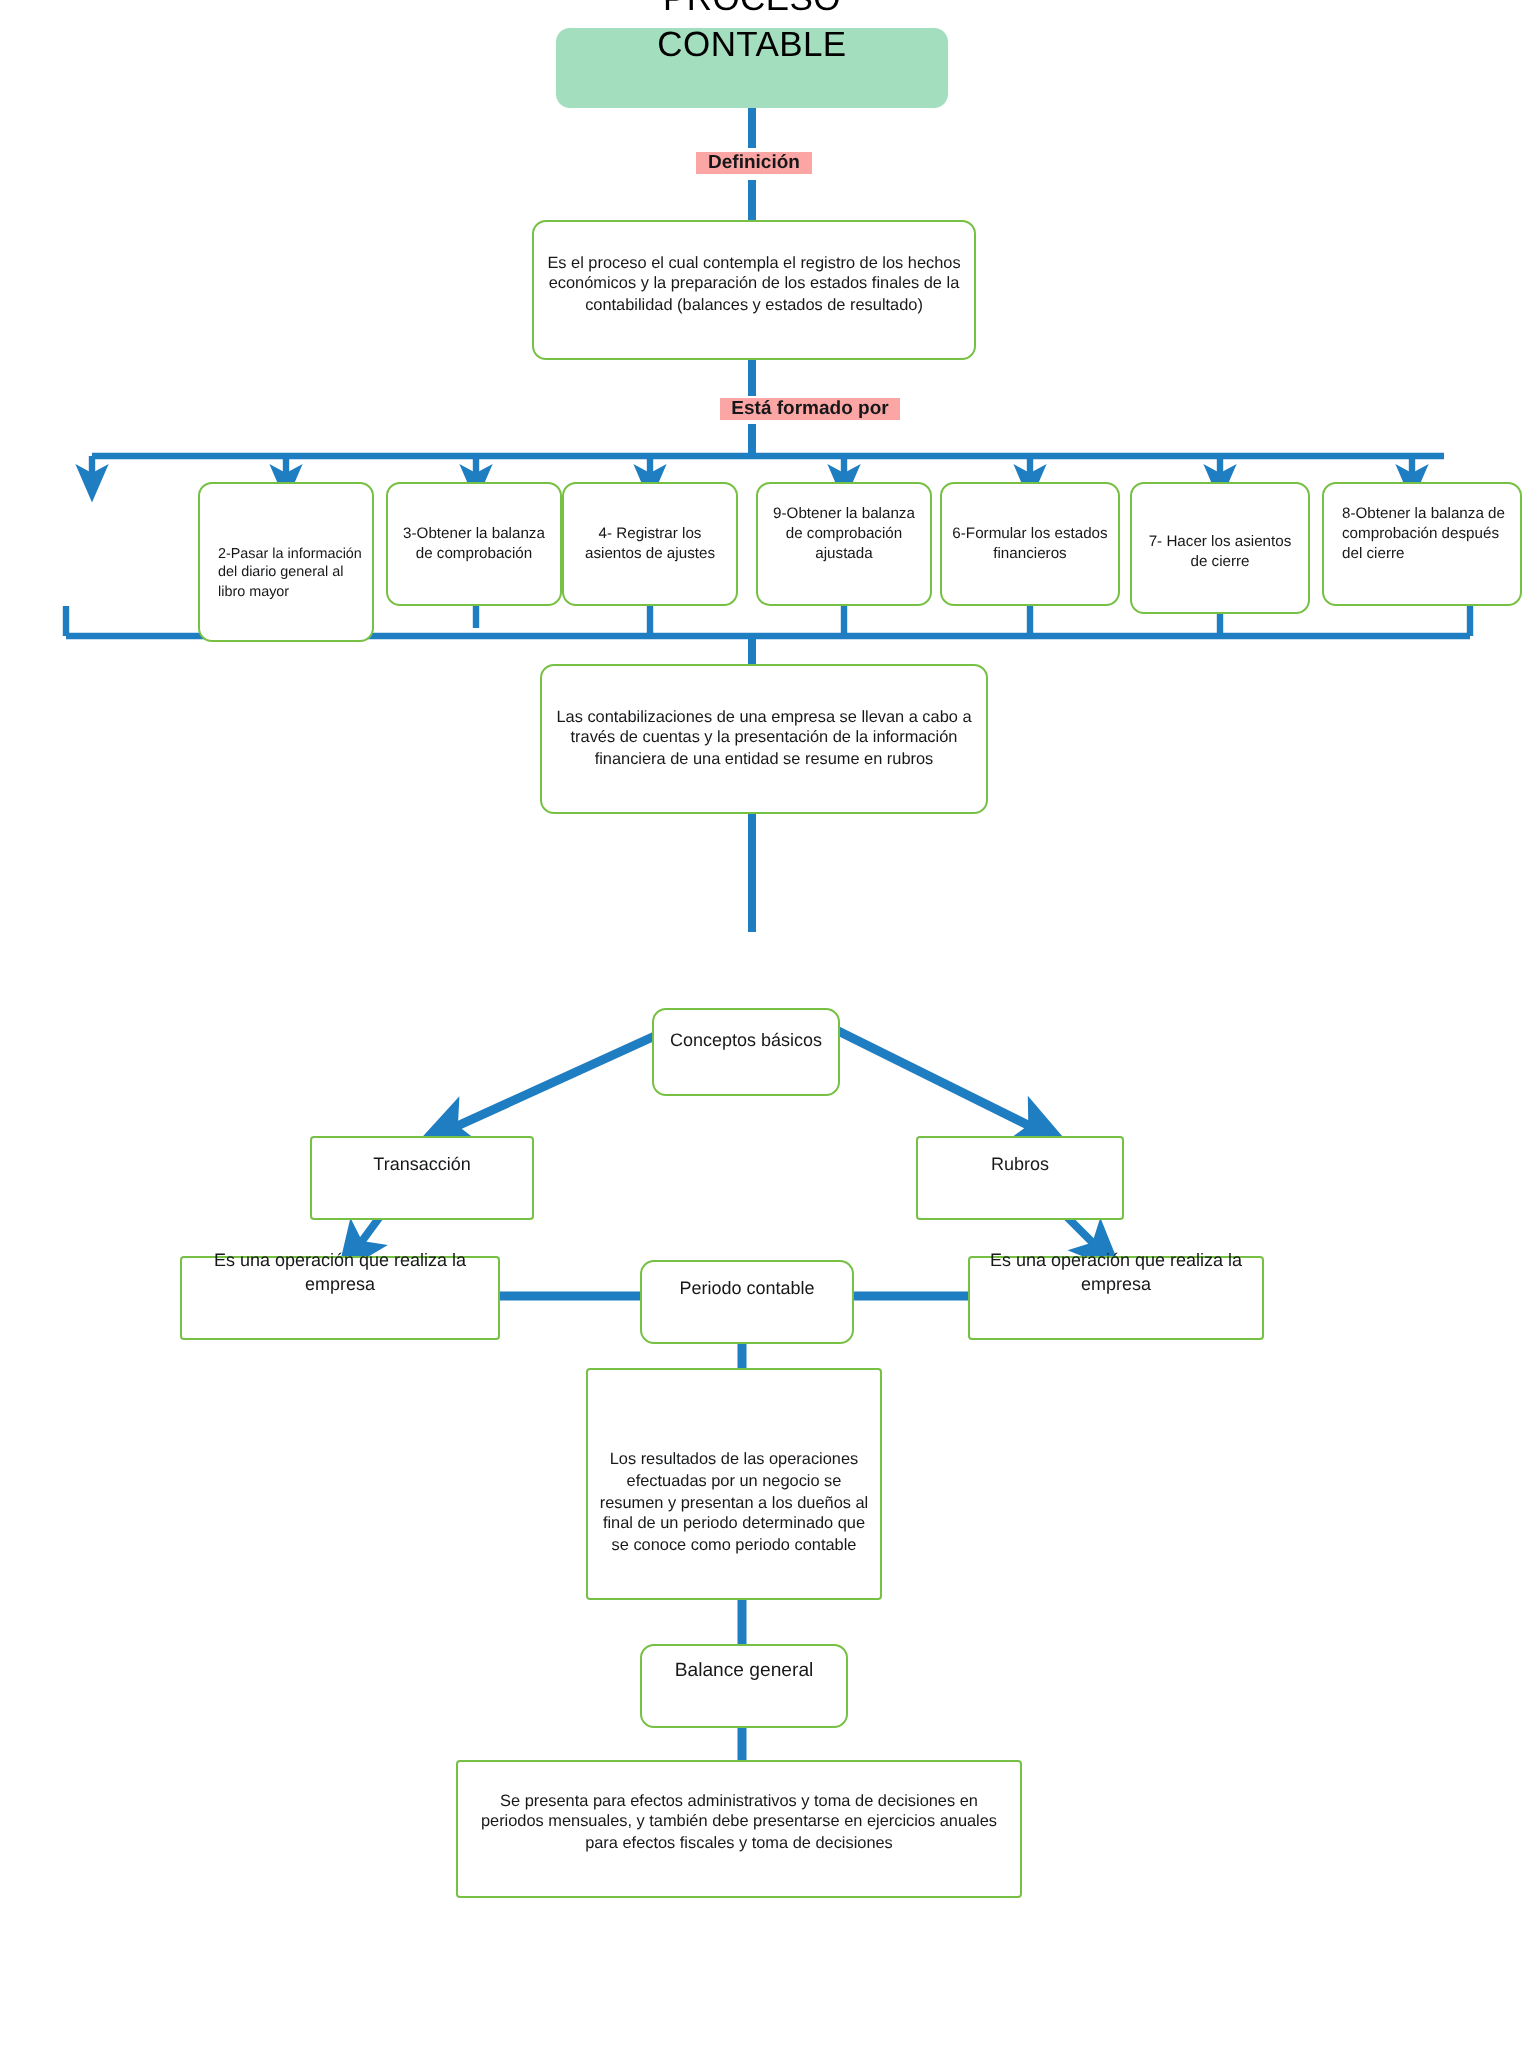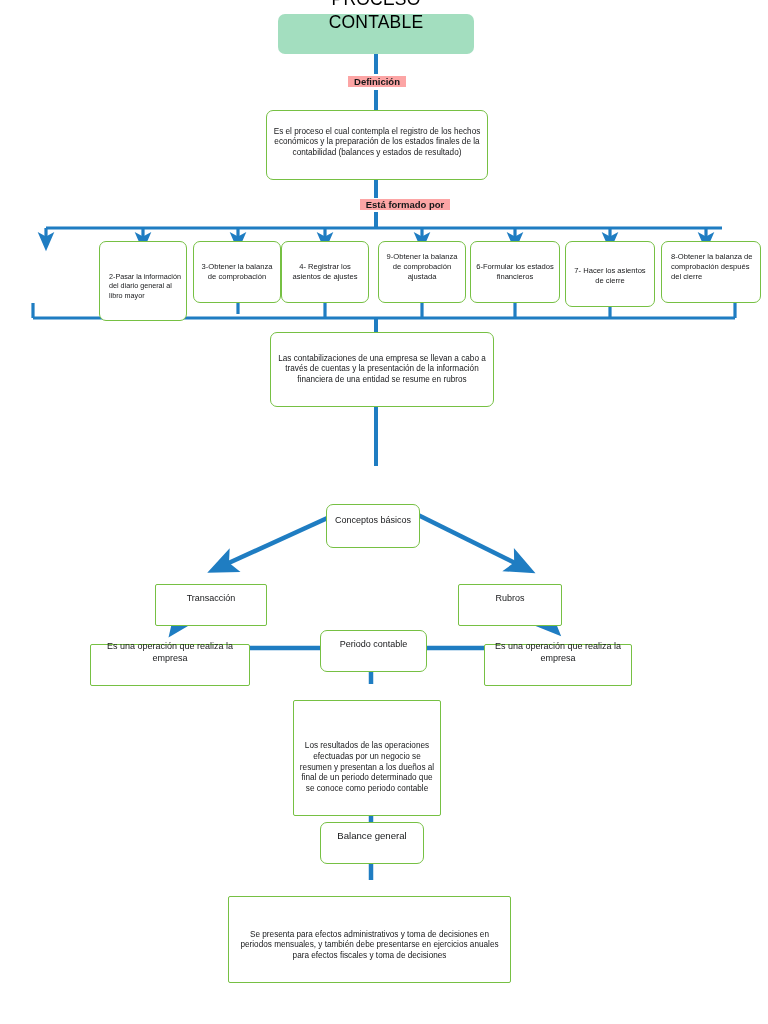--- a/index.html
+++ b/index.html
@@ -30,21 +30,21 @@
     text-align: center;
     background: #ffffff;
     border: 1.6px solid #76C043;
     border-radius: 7px;
     color: #17181a;
     font-weight: normal;
     line-height: 1.32;
     padding: 20px 5px;
     z-index: 3;
   }
-  .node.sharp { border-radius: 2px; margin-top: 16px; }
+  .node.sharp { border-radius: 2px; }
   .node.title {
     background: #A3DEBF;
     border: none;
     border-radius: 7px;
     font-size: 17.5px;
     letter-spacing: 0.2px;
     color: #000000;
   }
   .node.leftalign {
     justify-content: flex-start;
@@ -194,17 +194,17 @@
   </div>
 
   <div class="node sharp t8" style="left:293px; top:684px; width:148px; height:116px;">
     <span>Los resultados de las operaciones efectuadas por un negocio se resumen y presentan a los dueños al final de un periodo determinado que se conoce como periodo contable</span>
   </div>
 
   <div class="node t95" style="left:320px; top:822px; width:104px; height:35px;">
     <span>Balance general</span>
   </div>
 
-  <div class="node sharp t8" style="left:228px; top:880px; width:283px; height:87px;">
+  <div class="node sharp t8" style="left:228px; top:880px; width:283px; height:69px;">
     <span>Se presenta para efectos administrativos y toma de decisiones en periodos mensuales, y también debe presentarse en ejercicios anuales para efectos fiscales y toma de decisiones</span>
   </div>
 
 </div>
 
 </body></html>

